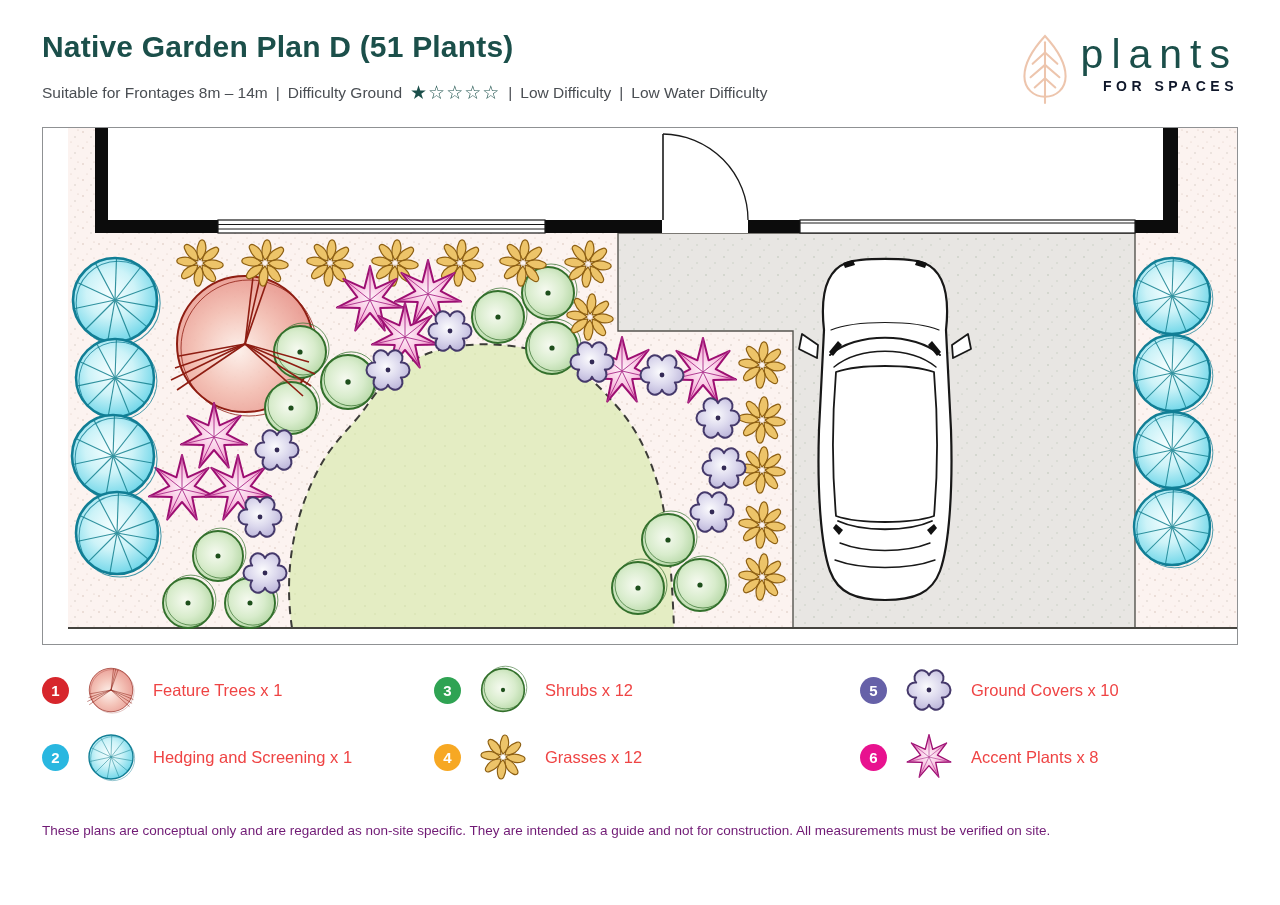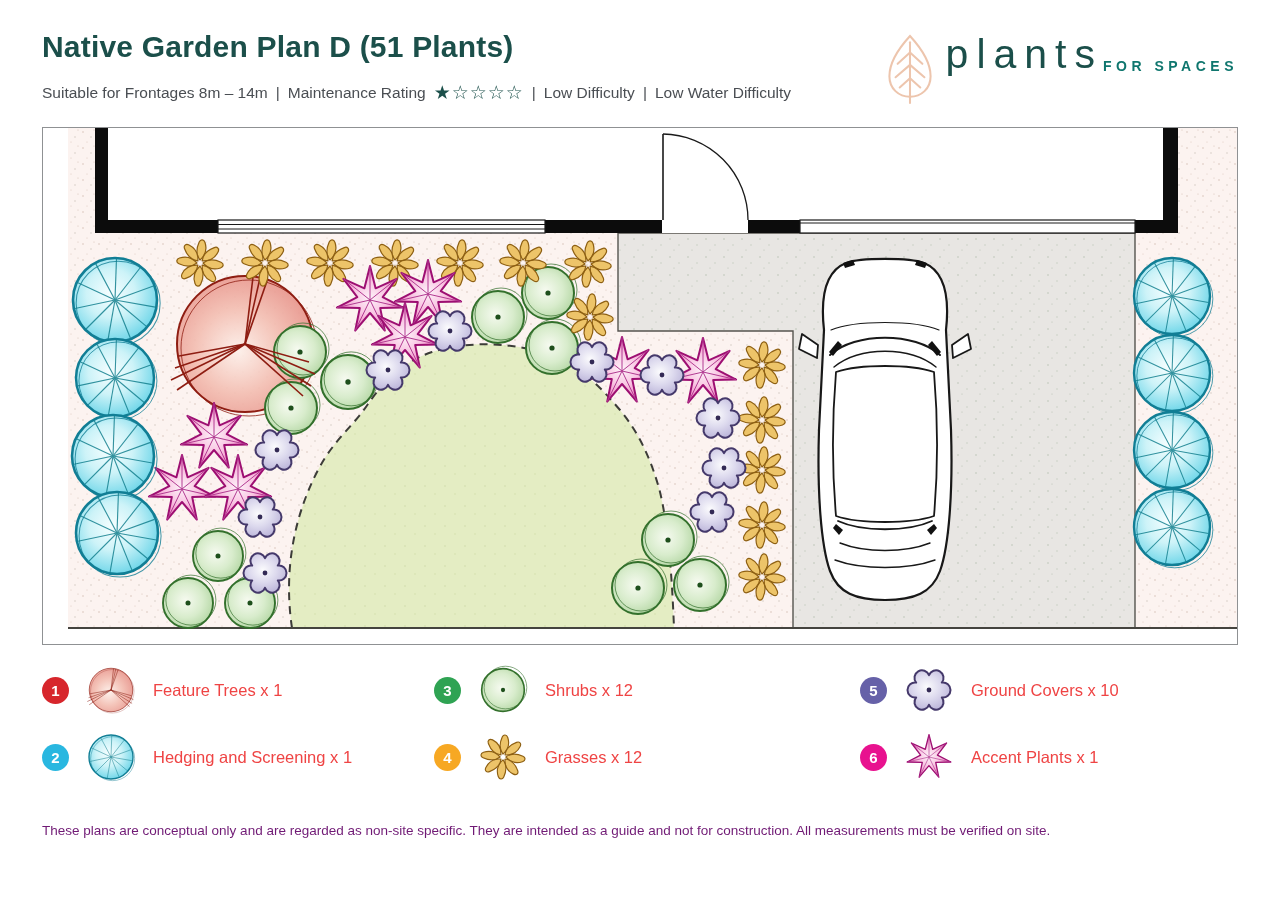--- a/index.html
+++ b/index.html
@@ -6,44 +6,44 @@
   .page{position:relative;width:1280px;height:905px;background:#ffffff;
         font-family:"Liberation Sans",sans-serif;overflow:hidden;text-decoration:underline;}
   .page-title{position:absolute;left:42px;top:30px;font-size:30px;font-weight:700;
         color:#1b4f4a;letter-spacing:.2px;}
   .subtitle{position:absolute;left:42px;top:84px;font-size:15.5px;color:#4a4e53;
         display:flex;align-items:center;gap:8px;white-space:nowrap;}
   .subtitle .stars{color:#1b4f4a;font-size:19px;letter-spacing:1px;line-height:15px;
         position:relative;top:-1px;}
   .subtitle .sep{color:#4a4e53;}
   .logo{position:absolute;right:42px;top:34px;display:flex;align-items:flex-start;gap:10px;}
-  .logo-text{display:flex;align-items:flex-end;}
+  .logo-text{display:flex;flex-direction:column;align-items:flex-end;}
   .brand{font-size:41px;font-weight:500;color:#1b4f4a;letter-spacing:8px;line-height:40px;}
-  .tagline{font-size:14px;font-weight:700;color:#0f766e;letter-spacing:4.5px;margin-top:4px;}
+  .tagline{font-size:14px;font-weight:700;color:#0f172a;letter-spacing:4.5px;margin-top:4px;}
   #plan-wrap{position:absolute;left:42px;top:127px;width:1196px;height:518px;}
   .legend{position:absolute;left:42px;top:664px;width:1196px;height:150px;}
   .legend-col{position:absolute;top:0;display:flex;flex-direction:column;gap:15px;}
   .legend-row{display:flex;align-items:center;gap:16px;height:52px;}
   .legend-badge{width:27px;height:27px;border-radius:50%;color:#fff;font-size:15px;
         font-weight:700;display:flex;align-items:center;justify-content:center;flex:0 0 27px;}
   .legend-sym{width:52px;height:52px;flex:0 0 52px;}
   .legend-label{font-size:16.5px;color:#ef4444;font-weight:500;}
   .disclaimer{position:absolute;left:42px;top:820px;font-size:13.5px;color:#701a75;
         line-height:22.5px;width:1100px;}
 </style>
 </head>
 <body>
 
 <div class="page">
 
   <div class="page-title">Native Garden Plan D (51 Plants)</div>
   <div class="subtitle">
     <span>Suitable for Frontages 8m – 14m</span>
     <span class="sep">|</span>
-    <span>Maintenance Rating</span>
+    <span>Difficulty Ground</span>
     <span class="stars">★☆☆☆☆</span>
     <span class="sep">|</span>
     <span>Low Difficulty</span>
     <span class="sep">|</span>
     <span>Low Water Difficulty</span>
   </div>
 
   <div class="logo">
     <svg width="52" height="70" viewBox="0 0 50 68">
       <g fill="none" stroke="#edc5ad" stroke-width="2" stroke-linecap="round">
@@ -347,21 +347,21 @@
           <svg class="legend-sym" viewBox="-26 -26 52 52">
             <use href="#sym-cover" xlink:href="#sym-cover" transform="scale(1)"></use>
           </svg>
           <span class="legend-label">Ground Covers x 10</span>
         </div>
         <div class="legend-row">
           <span class="legend-badge" style="background: rgb(232, 18, 143);">6</span>
           <svg class="legend-sym" viewBox="-26 -26 52 52">
             <use href="#sym-accent" xlink:href="#sym-accent" transform="scale(0.66)"></use>
           </svg>
-          <span class="legend-label">Accent Plants x 1</span>
+          <span class="legend-label">Accent Plants x 8</span>
         </div>
       </div>
   </div>
 
   <div class="disclaimer">
     <div>These plans are conceptual only and are regarded as non-site specific. They are intended as a guide and not for construction. All measurements must be verified on site.</div>
   </div>
 
 </div>
 

